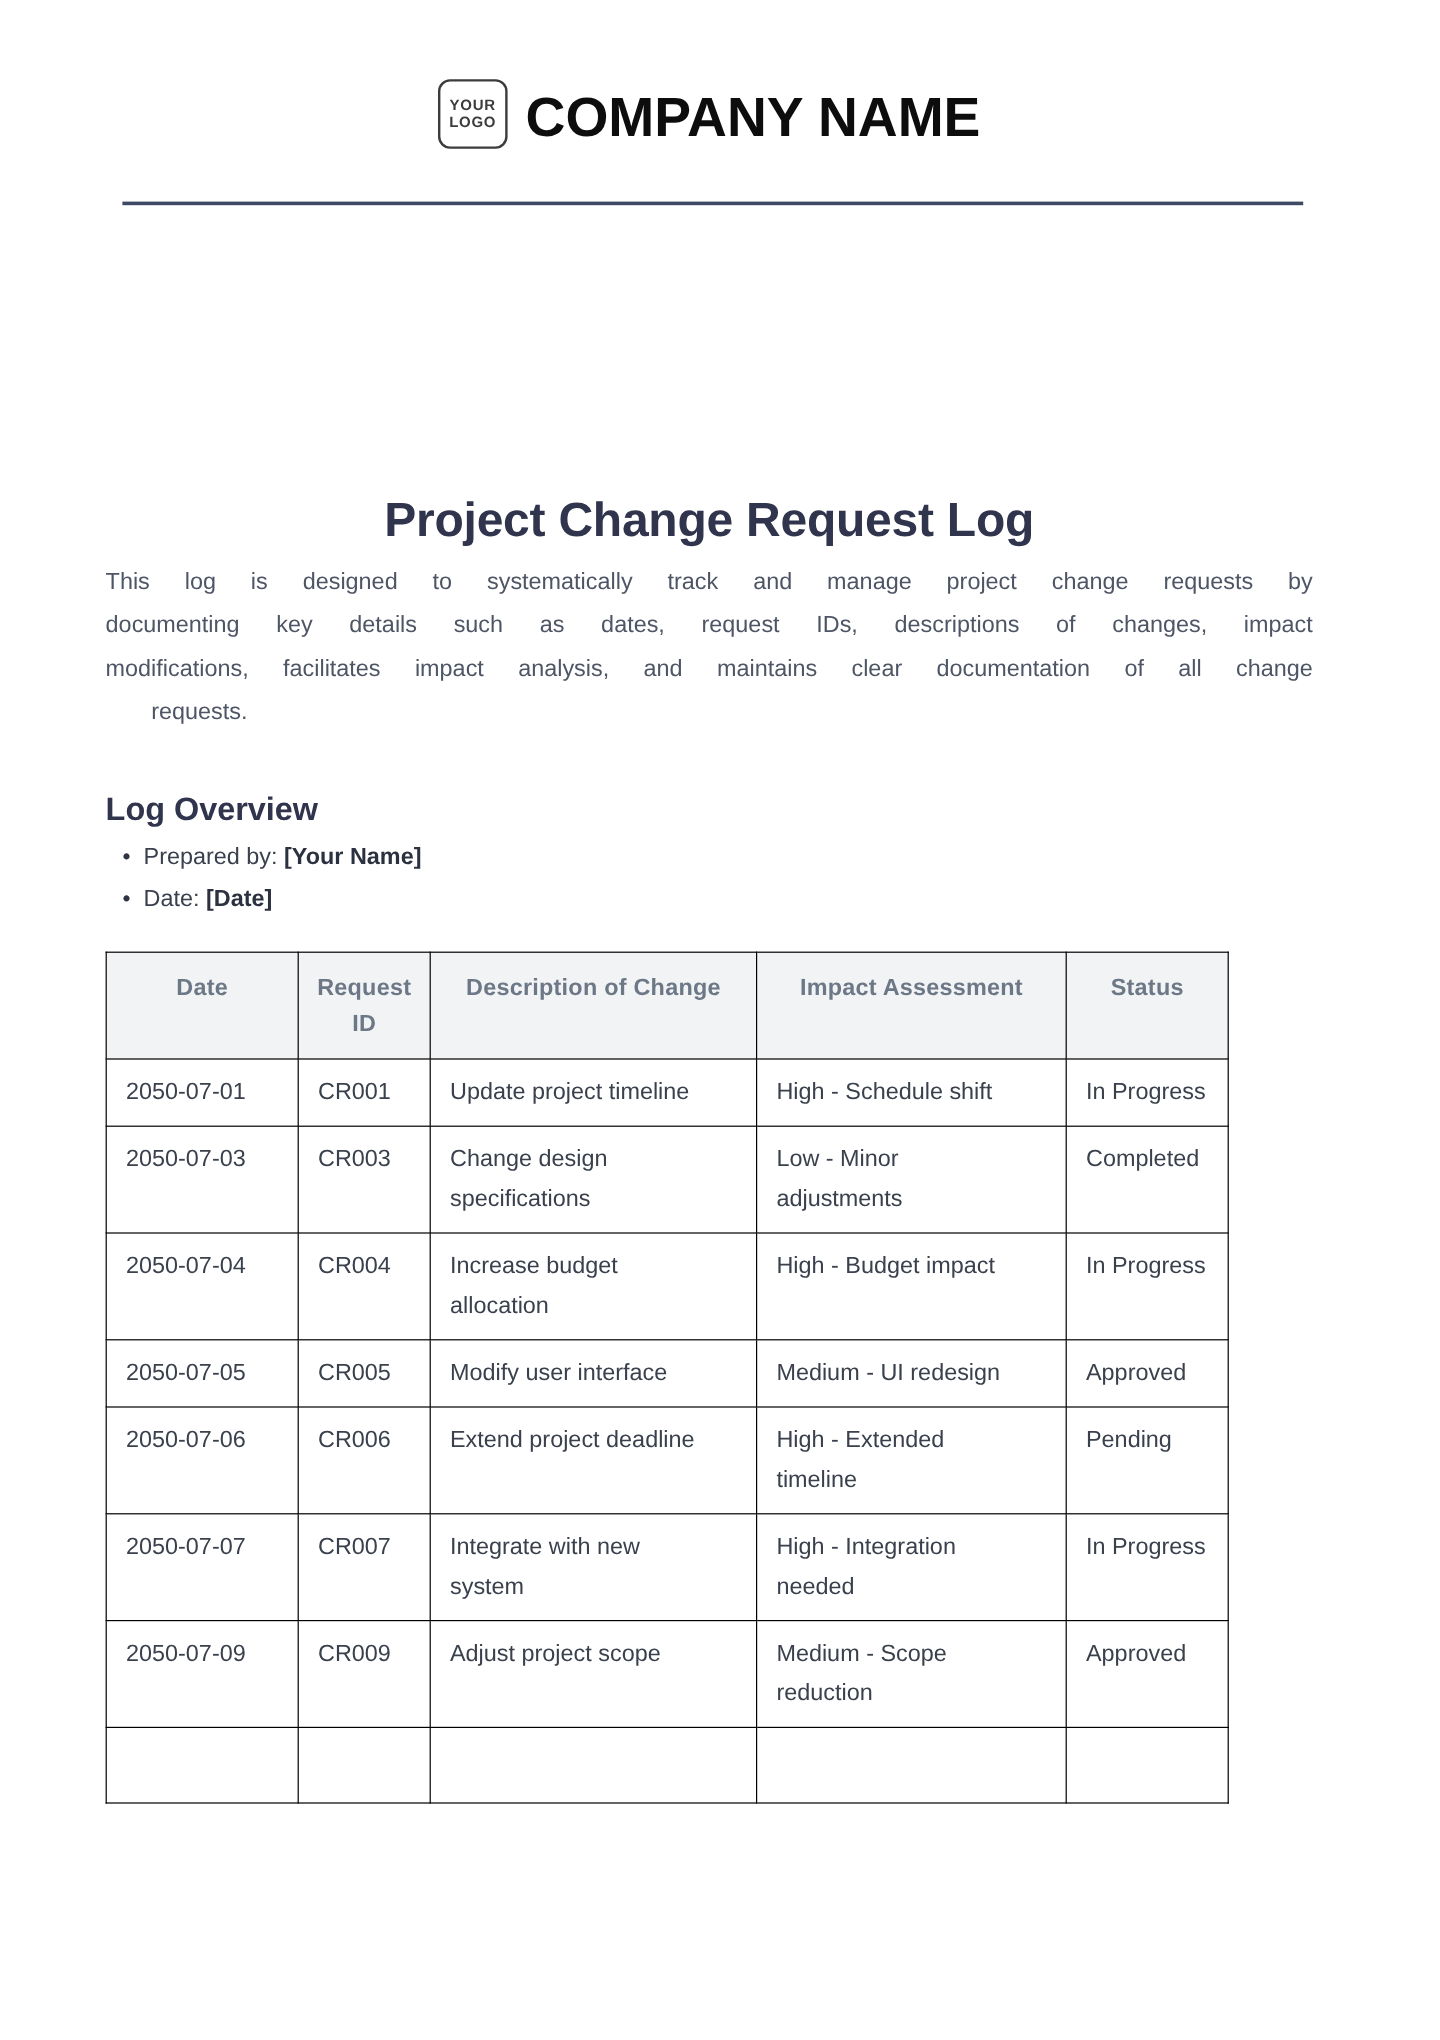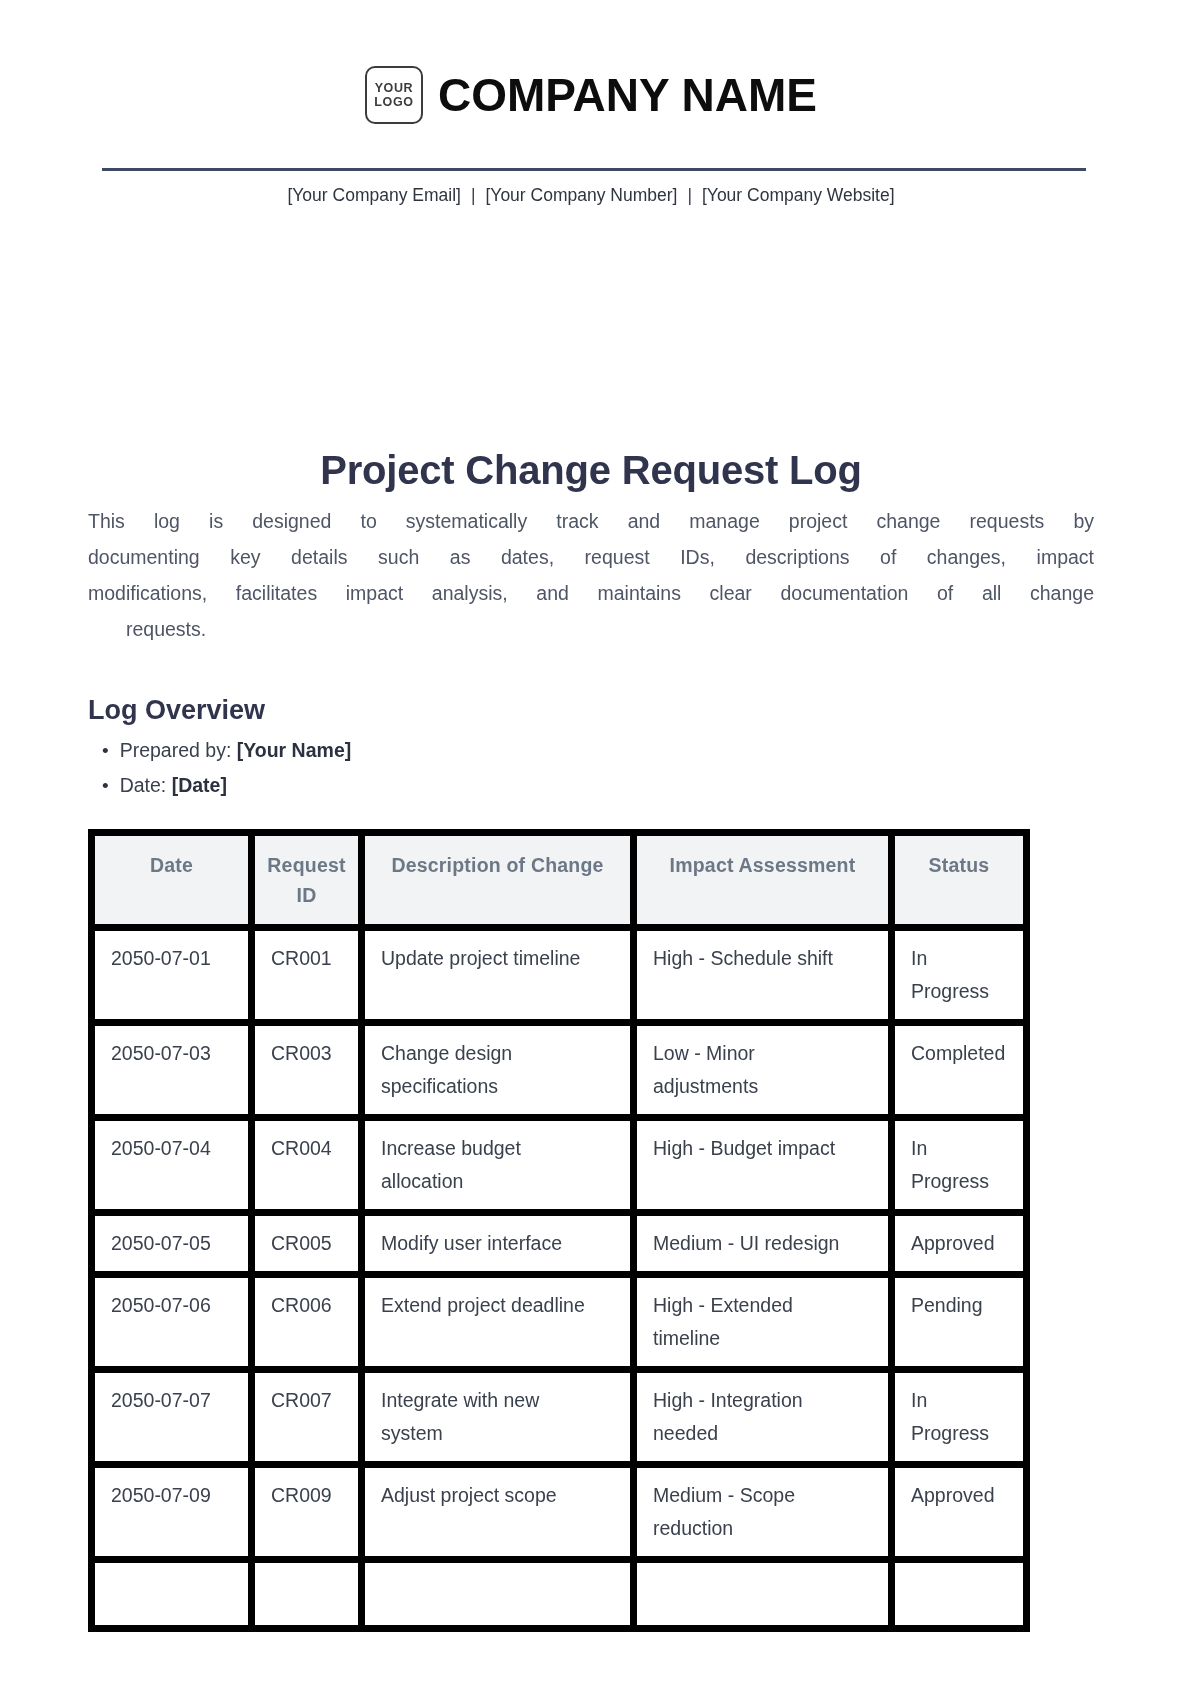--- a/index.html
+++ b/index.html
@@ -9,21 +9,21 @@
     background:#ffffff;
     overflow:hidden;
     font-family:"Liberation Sans","DejaVu Sans",sans-serif;
     color:#3a414d;
   }
   .content{width:1006px;margin-left:88px;}
 
   
   .brand-row{
     margin-top:66px;
-    display:flex;align-items:center;justify-content:center;gap:15px;
+    display:flex;align-items:flex-end;justify-content:center;gap:15px;
   }
   .logo-box{
     width:54px;height:54px;flex:0 0 auto;
     border:2.5px solid #3c3c3c;border-radius:10px;
     display:flex;align-items:center;justify-content:center;
   }
   .logo-text{
     font-size:12.5px;font-weight:700;line-height:1.12;
     letter-spacing:0.6px;color:#3c3c3c;text-align:center;
   }
@@ -61,21 +61,21 @@
   }
   .overview-list li::before{
     content:"\2022";color:#2e3442;margin-right:11px;font-size:19px;
   }
   .overview-list .val{font-weight:700;color:#2c3140;}
 
   
   table.log{
     margin-top:26px;border-collapse:collapse;table-layout:fixed;width:935px;
   }
-  table.log th,table.log td{border:7px solid #000000;}
+  table.log th,table.log td{border:1px solid #000000;}
   table.log th{
     background:#f1f3f5;color:#6d7887;font-weight:700;
     font-size:19.5px;line-height:30px;letter-spacing:0.2px;
     padding:14px 10px;text-align:center;vertical-align:top;
   }
   table.log td{
     color:#3a414d;font-size:19.5px;line-height:33px;
     padding:11px 16px;text-align:left;vertical-align:top;
     background:#ffffff;overflow:hidden;
   }
@@ -94,23 +94,20 @@
         <div class="logo-text">
           <div>YOUR</div>
           <div>LOGO</div>
         </div>
       </div>
       <div class="company-name">COMPANY NAME</div>
     </div>
 
     <hr class="divider">
 
-    <div class="contact">
-      <span>[Your Company Email]</span><span class="sep">|</span><span>[Your Company Number]</span><span class="sep">|</span><span>[Your Company Website]</span>
-    </div>
 
     <h1 class="doc-title">Project Change Request Log</h1>
 
     <div class="desc">
         <div class="jline">This log is designed to systematically track and manage project change requests by</div>
         <div class="jline">documenting key details such as dates, request IDs, descriptions of changes, impact</div>
         <div class="jline">modifications, facilitates impact analysis, and maintains clear documentation of all change</div>
         <div class="jline last">requests.</div>
       </div>
 

